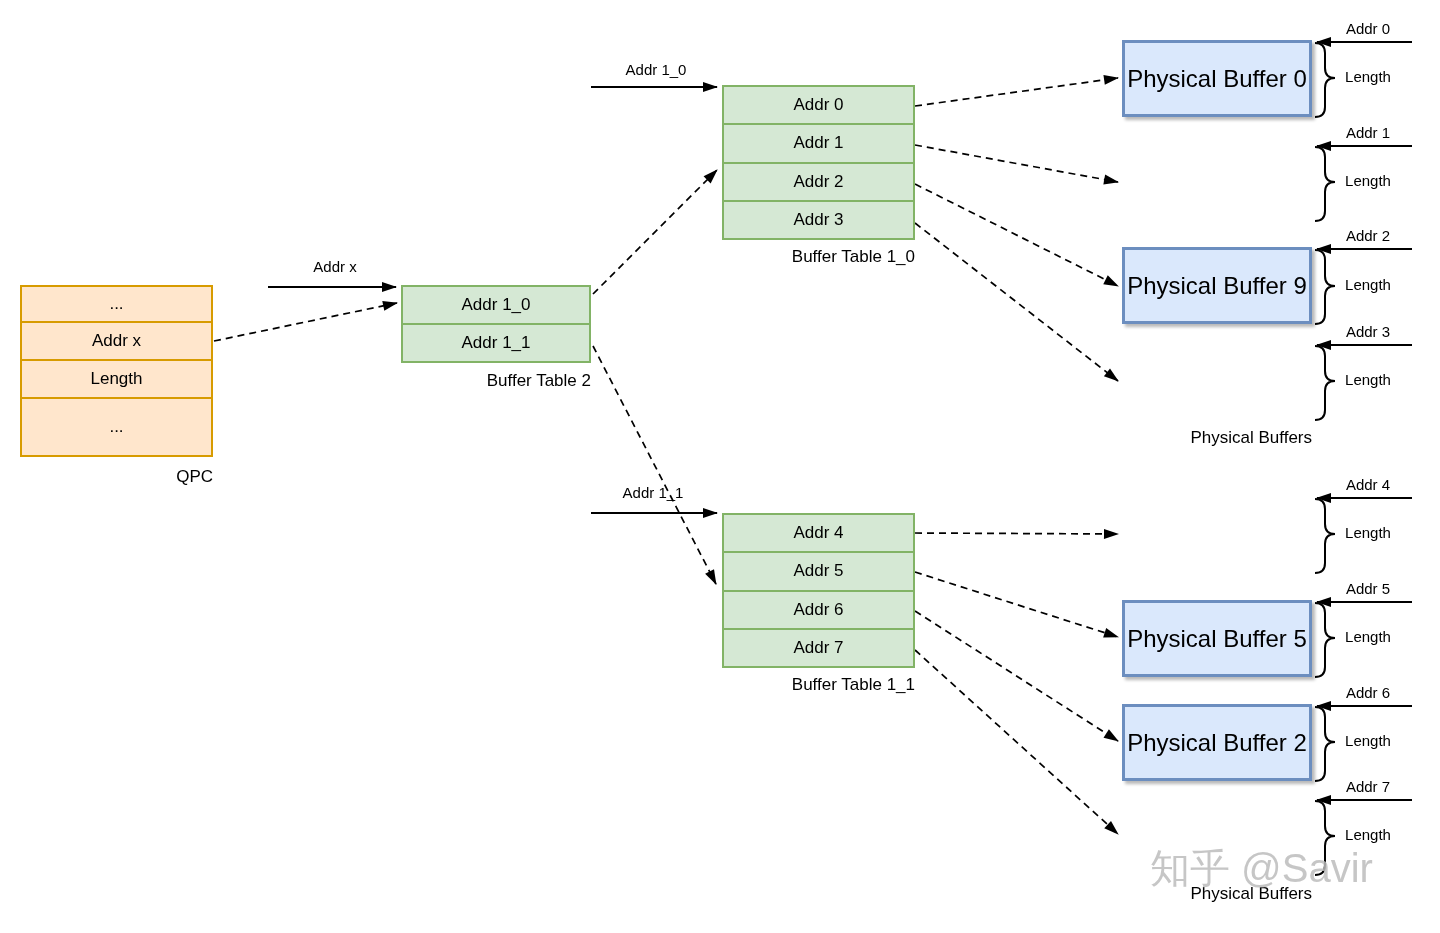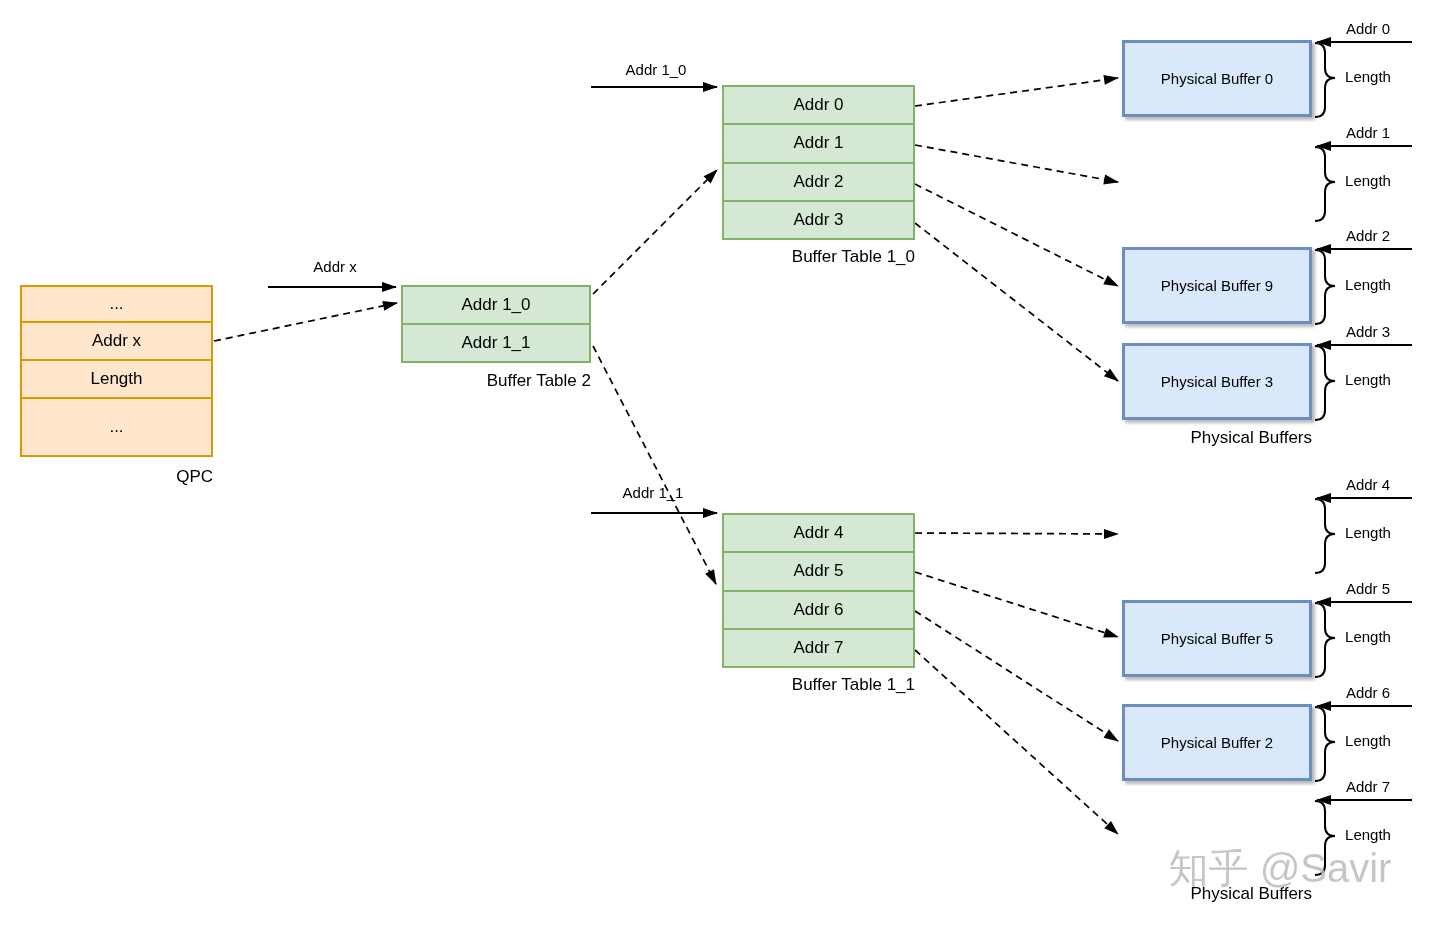--- a/index.html
+++ b/index.html
@@ -13,30 +13,30 @@
   .tbl .row{display:flex;align-items:center;justify-content:center;
     font-size:17px;box-sizing:border-box;flex:1;}
   .tbl .row + .row{border-top-style:solid;border-top-width:2px;}
   .orange{background:#ffe6cc;border:2px solid #d79b00;}
   .orange .row{border-color:#d79b00;}
   .green{background:#d5e8d4;border:2px solid #82b366;}
   .green .row{border-color:#82b366;}
   
   .pbuf{position:absolute;left:1122px;width:190px;height:77px;
     background:#dae8fc;border:3px solid #6c8ebf;box-sizing:border-box;
-    display:flex;align-items:center;justify-content:center;font-size:15px;
+    display:flex;align-items:center;justify-content:center;font-size:24px;
     box-shadow:3px 3px 3px rgba(0,0,0,0.28);z-index:2;}
   
   .caption{position:absolute;text-align:right;font-size:17px;z-index:2;}
   
   .ann{position:absolute;font-size:15px;line-height:18px;white-space:nowrap;
     text-align:center;z-index:3;}
   .rann{left:1323px;width:90px;}
   .watermark{position:absolute;left:1150px;top:845px;width:260px;height:46px;
-    font-size:40px;line-height:46px;text-align:center;color:#bdbdbd;opacity:0.85;
+    font-size:40px;line-height:46px;color:#bdbdbd;opacity:0.85;
     z-index:10;white-space:nowrap;}
 </style>
 </head>
 <body>
 
 <div class="canvas">
 
   <svg class="layer" width="1440" height="933" viewBox="0 0 1440 933">
     <defs>
       <marker id="ah" markerUnits="userSpaceOnUse" markerWidth="17" markerHeight="13" refX="15" refY="6" orient="auto">
@@ -114,23 +114,20 @@
   <div class="ann" style="left:285px;top:258px;width:100px">Addr x</div>
   <div class="ann" style="left:606px;top:61px;width:100px">Addr 1_0</div>
   <div class="ann" style="left:603px;top:484px;width:100px">Addr 1_1</div>
 
   <div class="pbuf" style="top:40px">
       <span>Physical Buffer 0</span>
     </div>
   <div class="pbuf" style="top:247px">
       <span>Physical Buffer 9</span>
     </div>
-  <div class="pbuf" style="top:343px">
-      <span>Physical Buffer 3</span>
-    </div>
   <div class="caption" style="left:1122px;top:428px;width:190px">Physical Buffers</div>
 
   <div class="ann rann" style="top:20px">Addr 0</div>
   <div class="ann rann" style="top:68px">Length</div>
   <div class="ann rann" style="top:124px">Addr 1</div>
   <div class="ann rann" style="top:172px">Length</div>
   <div class="ann rann" style="top:227px">Addr 2</div>
   <div class="ann rann" style="top:276px">Length</div>
   <div class="ann rann" style="top:323px">Addr 3</div>
   <div class="ann rann" style="top:371px">Length</div>

